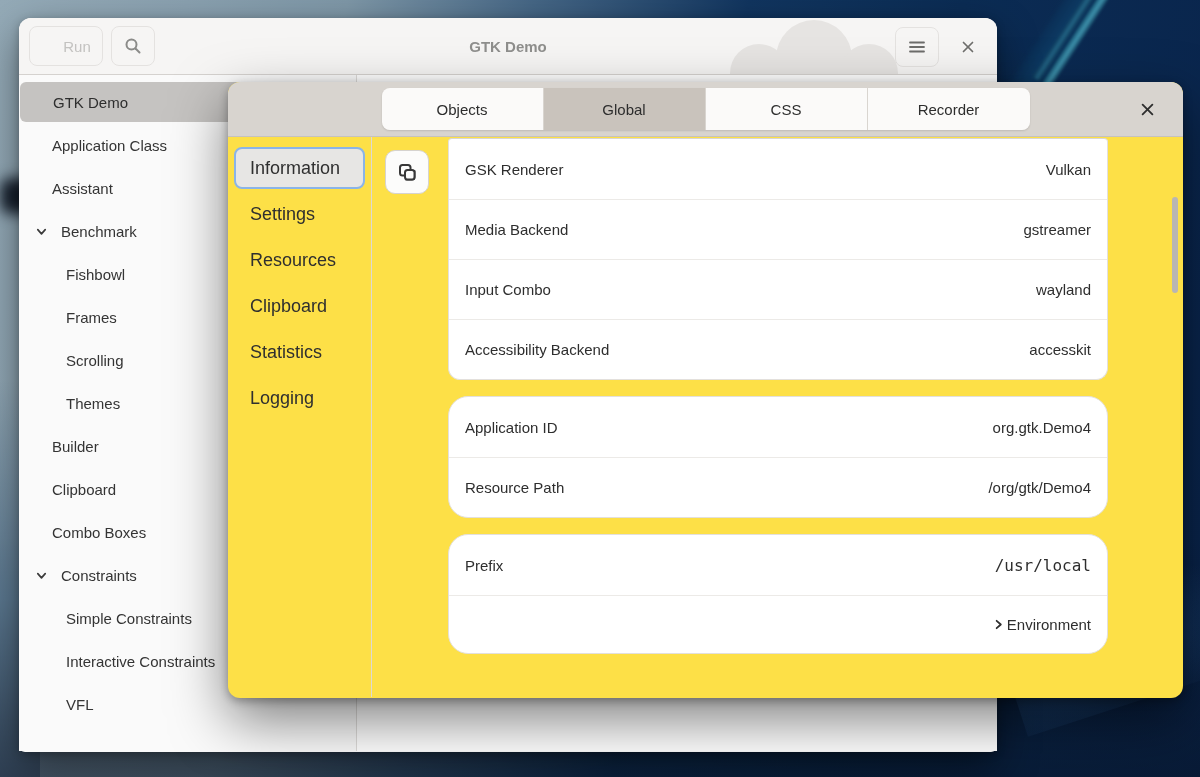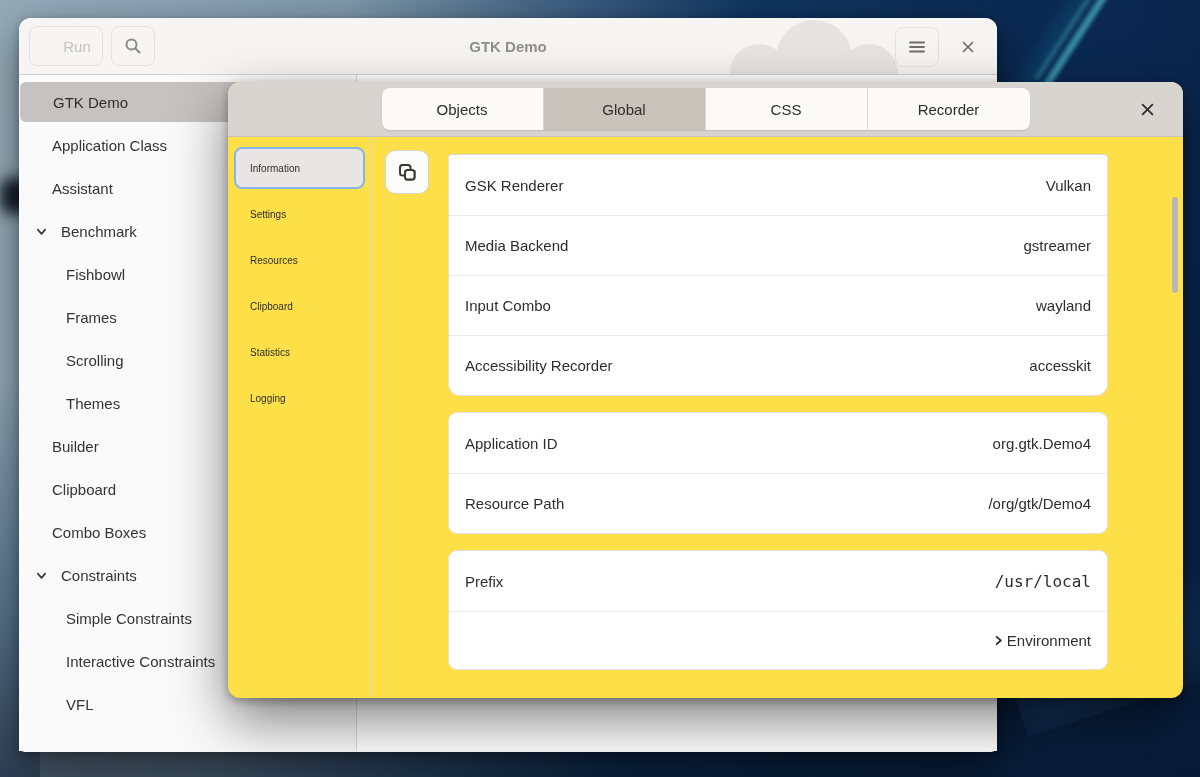--- a/index.html
+++ b/index.html
@@ -66,29 +66,29 @@
   .tab { width:162px; background:#fbfaf9; color:#2d2d2d; font-size:15px;
     display:flex; align-items:center; justify-content:center; border-right:1px solid #d9d5d0; }
   .tab:last-child { border-right:none; }
   .tab.active { background:#c9c3bc; }
   .ins-close { position:absolute; right:18px; top:0; height:55px; width:36px;
     display:flex; align-items:center; justify-content:center; }
 
   .ins-body { display:flex; height:560px; }
   .ins-sidebar { width:144px; border-right:1px solid #dcd8d5; padding:10px 6px; }
   .ins-side-item { height:42px; margin-bottom:4px; display:flex; align-items:center;
-    padding-left:14px; font-size:10px; color:#2f2f2f; border-radius:8px; border:2px solid transparent; }
+    padding-left:14px; font-size:18px; color:#2f2f2f; border-radius:8px; border:2px solid transparent; }
   .ins-side-item.selected { background:#e7e6e4; border-color:#8ab4e8; }
 
   .ins-main { flex:1; position:relative; border-radius:0 0 12px 0; overflow:hidden; }
   .copy-btn { position:absolute; left:13px; top:13px; width:44px; height:44px;
     background:#fcfcfb; border:1px solid #d6d3cf; border-radius:10px;
     display:flex; align-items:center; justify-content:center; }
-  .cards { padding:17px 75px 0 76px; }
-  .card { background:#ffffff; border:1px solid #e3e0dc; border-radius:9px; margin-bottom:16px; overflow:hidden; }
+  .cards { padding:1px 75px 0 76px; }
+  .card { background:#ffffff; border:1px solid #e3e0dc; border-radius:20px; margin-bottom:16px; overflow:hidden; }
   .card.first { border-radius:4px 4px 12px 12px; border-top-color:#d9d6d2; }
   .row { height:60px; display:flex; align-items:center; justify-content:space-between; padding:0 16px; }
   .row + .row { border-top:1px solid #eceae7; }
   .row .lbl { font-size:15px; color:#2e2e2e; }
   .row .val { font-size:15px; color:#2e2e2e; }
   .row .val.mono { font-family:"DejaVu Sans Mono", monospace; font-size:16px; }
   .row.expander { justify-content:flex-end; gap:2px; height:58px; }
   .scroll-thumb { position:absolute; right:5px; top:60px; width:6px; height:96px;
     background:#b9b6b3; border-radius:3px; }
 
@@ -234,21 +234,21 @@
           </div>
           <div class="row">
             <span class="lbl">Media Backend</span>
             <span class="val">gstreamer</span>
           </div>
           <div class="row">
             <span class="lbl">Input Combo</span>
             <span class="val">wayland</span>
           </div>
           <div class="row">
-            <span class="lbl">Accessibility Recorder</span>
+            <span class="lbl">Accessibility Backend</span>
             <span class="val">accesskit</span>
           </div>
         </div>
 
         <div class="card">
           <div class="row">
             <span class="lbl">Application ID</span>
             <span class="val">org.gtk.Demo4</span>
           </div>
           <div class="row">

